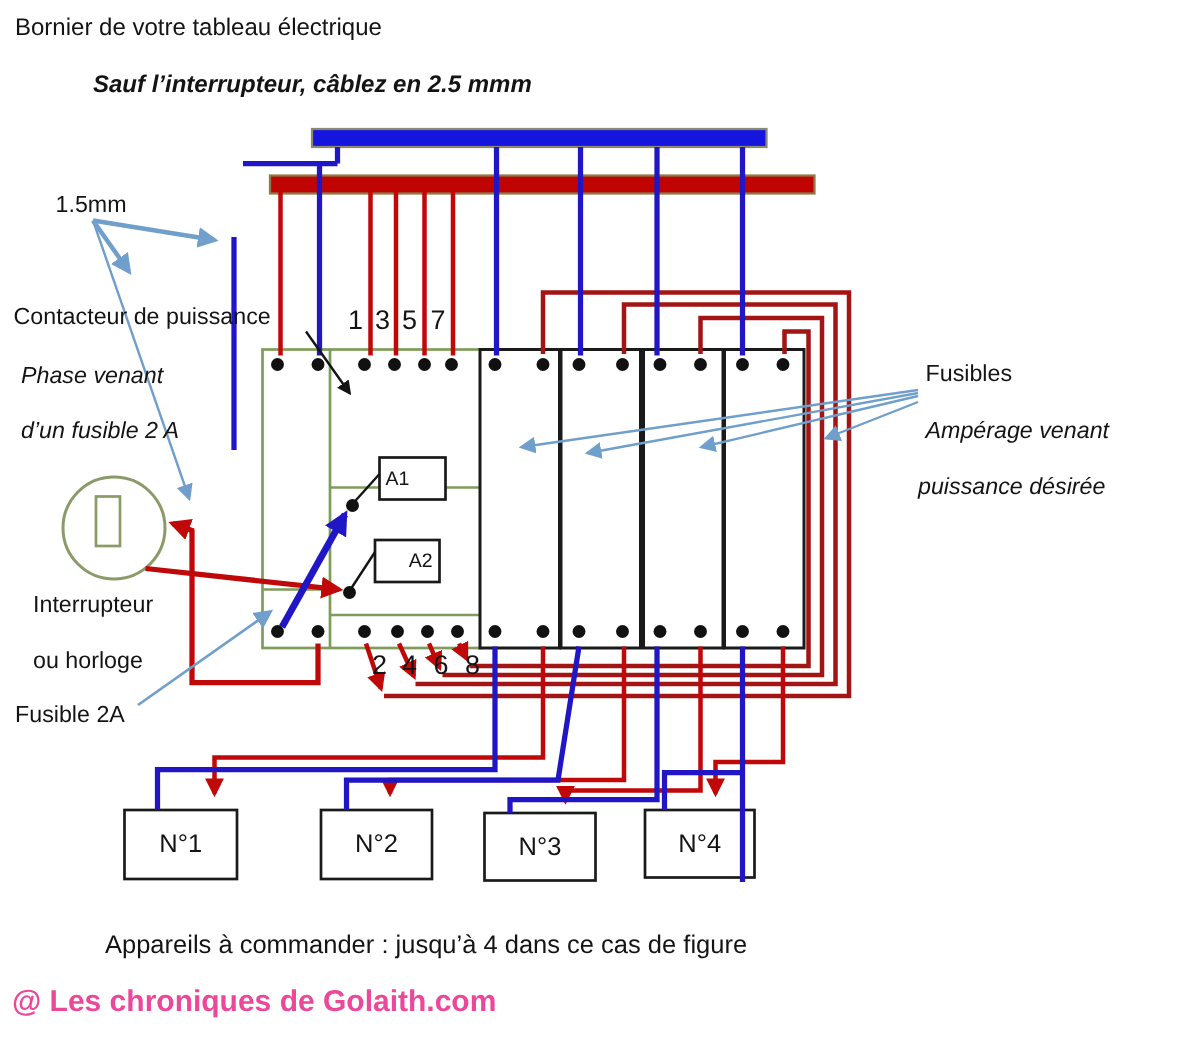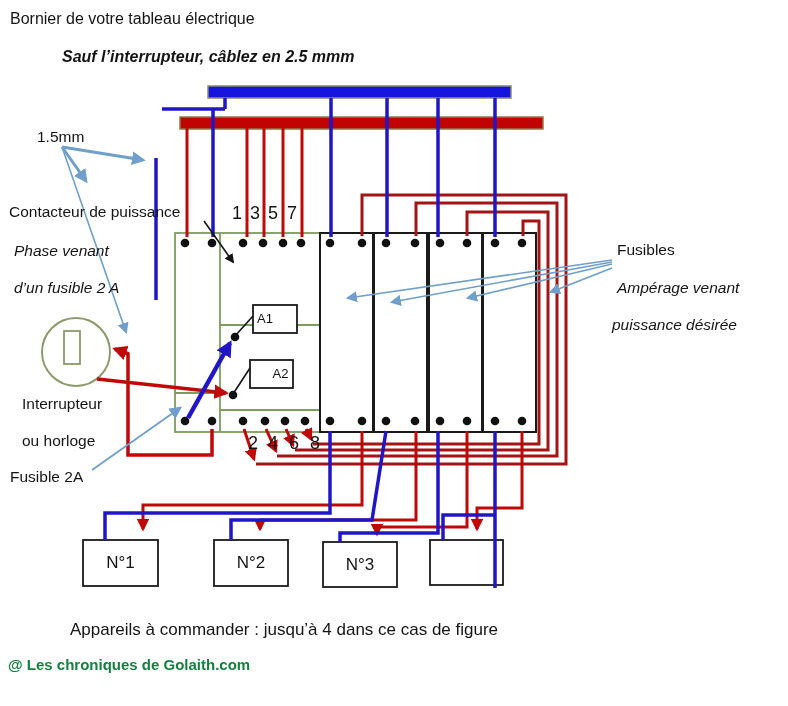--- a/index.html
+++ b/index.html
@@ -10,21 +10,21 @@
   .canvas svg{position:absolute;left:0;top:0;}
   .t{position:absolute;white-space:nowrap;line-height:1.1;}
   .title{left:10px;top:10px;font-size:16px;}
   .subtitle{left:18px;top:48px;font-size:16px;font-weight:bold;font-style:italic;margin-left:44px;}
   .lbl{font-size:15.5px;}
   .it{font-style:italic;}
   .num{position:absolute;font-size:18px;width:14px;text-align:center;}
   .boxlbl{position:absolute;text-align:center;font-size:13px;}
   .devlbl{position:absolute;font-size:17px;display:flex;align-items:center;justify-content:center;}
   .caption{left:70px;top:621px;font-size:17px;}
-  .credit{left:8px;top:657px;font-size:15px;font-weight:bold;color:#15803d;}
+  .credit{left:8px;top:657px;font-size:20px;font-weight:bold;color:#ec4899;}
 </style>
 </head>
 <body>
 
 <div class="canvas">
 
 <svg width="788" height="706" viewBox="0 0 788 706">
   <defs>
     <marker id="mR" viewBox="0 0 10 10" refX="8" refY="5" markerWidth="4.2" markerHeight="4.2" orient="auto-start-reverse" markerUnits="strokeWidth">
           <path d="M0 0 L10 5 L0 10 z" fill="#c00808"></path>
@@ -199,16 +199,17 @@
   <span class="num" style="left:266px;top:433px;">4</span>
   <span class="num" style="left:287px;top:433px;">6</span>
   <span class="num" style="left:308px;top:433px;">8</span>
 
   <div class="boxlbl" style="left:253px;top:311px;width:24px;">A1</div>
   <div class="boxlbl" style="left:250px;top:366px;width:61px;">A2</div>
 
   <div class="devlbl" style="left:83px;top:540px;width:75px;height:46px;">N°1</div>
   <div class="devlbl" style="left:214px;top:540px;width:74px;height:46px;">N°2</div>
   <div class="devlbl" style="left:323px;top:542px;width:74px;height:45px;">N°3</div>
+  <div class="devlbl" style="left:430px;top:540px;width:73px;height:45px;">N°4</div>
 
   <div class="t caption">Appareils à commander : jusqu’à 4 dans ce cas de figure</div>
   <div class="t credit">@ Les chroniques de Golaith.com</div>
 </div>
 
 </body></html>

